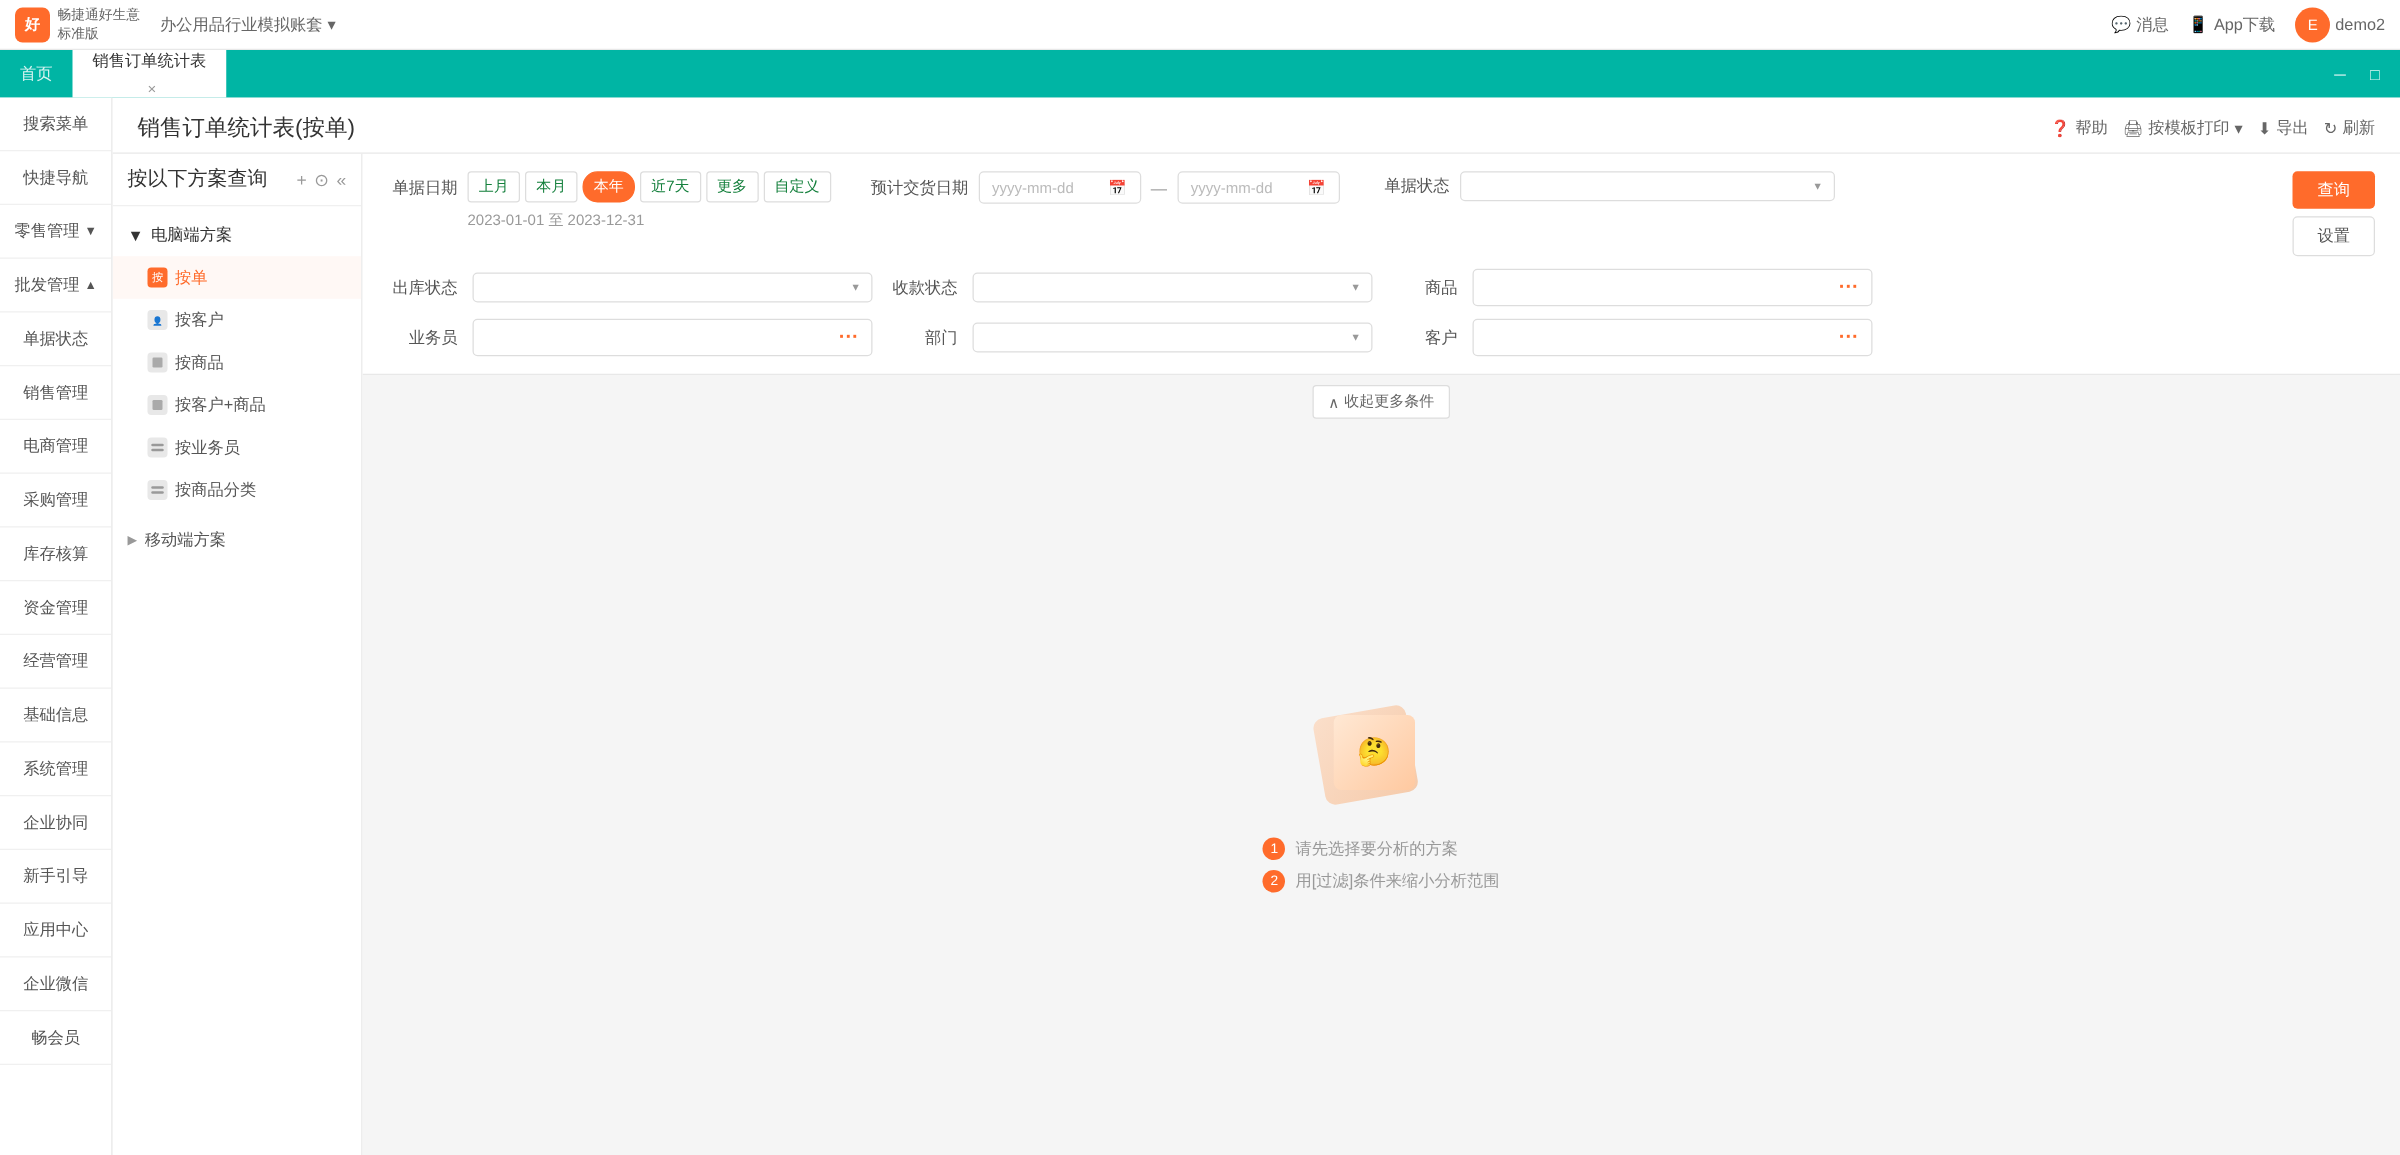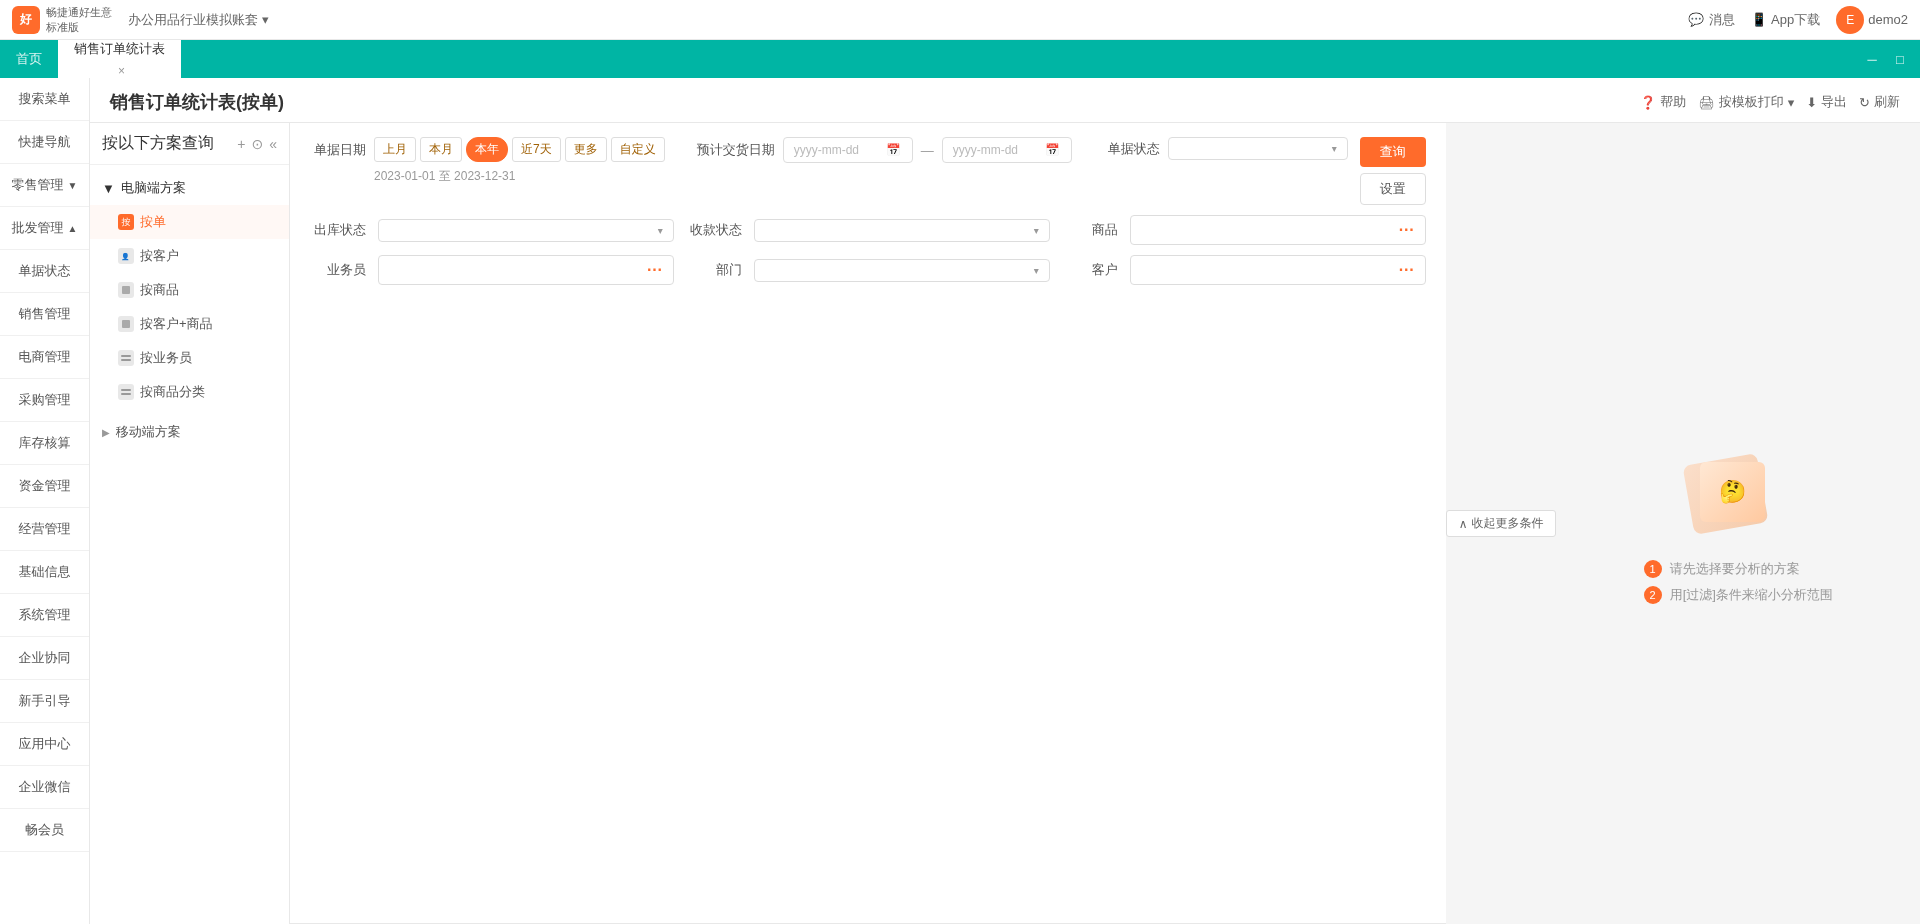--- a/index.html
+++ b/index.html
@@ -32,21 +32,21 @@
     .left-sidebar { width: 90px; background: #fff; border-right: 1px solid #e8e8e8; display: flex; flex-direction: column; overflow-y: auto; flex-shrink: 0; }
     .sidebar-item { padding: 12px 0; text-align: center; cursor: pointer; color: #555; font-size: 13px; border-bottom: 1px solid #f0f0f0; }
     .sidebar-item.has-arrow { display: flex; align-items: center; justify-content: center; gap: 4px; }
     .sidebar-item .arrow { font-size: 10px; }
 
     
     .content-area { flex: 1; display: flex; flex-direction: column; overflow: hidden; }
 
     
     .page-header { padding: 12px 20px 8px; background: #fff; border-bottom: 1px solid #e8e8e8; display: flex; align-items: center; justify-content: space-between; flex-shrink: 0; }
-    .page-title { font-size: 18px; font-weight: bold; color: #333; }
+    .page-title { font-size: 18px; font-weight: normal; color: #333; }
     .page-header-actions { display: flex; align-items: center; gap: 12px; }
     .header-action-btn { display: flex; align-items: center; gap: 4px; color: #666; font-size: 13px; cursor: pointer; }
 
     
     .inner-layout { display: flex; flex: 1; overflow: hidden; }
 
     
     .left-panel { width: 200px; background: #fff; border-right: 1px solid #e8e8e8; overflow-y: auto; flex-shrink: 0; }
     .left-panel-header { display: flex; align-items: center; justify-content: space-between; padding: 10px 12px; border-bottom: 1px solid #f0f0f0; }
     .left-panel-title { font-size: 16px; color: #333; font-weight: 500; }
@@ -58,27 +58,27 @@
     .tree-child { display: flex; align-items: center; padding: 8px 12px 8px 28px; cursor: pointer; gap: 6px; color: #555; font-size: 13px; }
     .tree-child.active { color: #ff6b2b; background: #fff8f5; }
     .tree-child .child-icon { width: 16px; height: 16px; border-radius: 3px; display: flex; align-items: center; justify-content: center; font-size: 10px; }
     .tree-child .child-icon.orange { background: #ff6b2b; color: white; }
     .tree-child .child-icon.gray { background: #e8e8e8; color: #666; }
 
     .tree-mobile { display: flex; align-items: center; padding: 8px 12px; cursor: pointer; gap: 6px; color: #555; font-size: 13px; }
     .tree-mobile .expand-icon { font-size: 10px; color: #999; }
 
     
-    .right-panel { flex: 1; display: flex; flex-direction: row; overflow: hidden; background: #f5f5f5; }
+    .right-panel { flex: 1; display: flex; flex-direction: column; overflow: hidden; background: #f5f5f5; }
 
     
     .filter-area { background: #fff; padding: 14px 20px; border-bottom: 1px solid #e8e8e8; flex-shrink: 0; }
     .filter-label { color: #555; font-size: 13px; white-space: nowrap; min-width: 56px; text-align: right; }
     .date-quick-btns { display: flex; gap: 4px; align-items: center; }
-    .date-btn { padding: 3px 8px; border: 1px solid #ddd; border-radius: 3px; cursor: pointer; font-size: 12px; color: #a16207; background: #fff; }
+    .date-btn { padding: 3px 8px; border: 1px solid #ddd; border-radius: 3px; cursor: pointer; font-size: 12px; color: #15803d; background: #fff; }
     .date-btn.active { background: #ff6b2b; border-color: #ff6b2b; color: #fff; border-radius: 12px; }
     .date-range-text { font-size: 12px; color: #999; }
     .date-input { padding: 5px 10px; border: 1px solid #ddd; border-radius: 4px; font-size: 12px; color: #999; width: 120px; display: flex; align-items: center; justify-content: space-between; cursor: pointer; }
 
     .filter-select { display: flex; align-items: center; padding: 5px 10px; border: 1px solid #ddd; border-radius: 4px; font-size: 13px; color: #999; cursor: pointer; min-width: 160px; justify-content: space-between; background: #fff; }
     .filter-select .chevron { color: #999; font-size: 10px; }
 
     .filter-input-dots { display: flex; align-items: center; padding: 5px 10px; border: 1px solid #ddd; border-radius: 4px; font-size: 13px; color: #999; cursor: pointer; min-width: 160px; background: #fff; justify-content: space-between; }
     .filter-dots { color: #ff6b2b; font-size: 16px; font-weight: bold; }
     .btn-primary { background: #ff6b2b; color: #fff; border: none; padding: 6px 20px; border-radius: 4px; font-size: 13px; cursor: pointer; }

